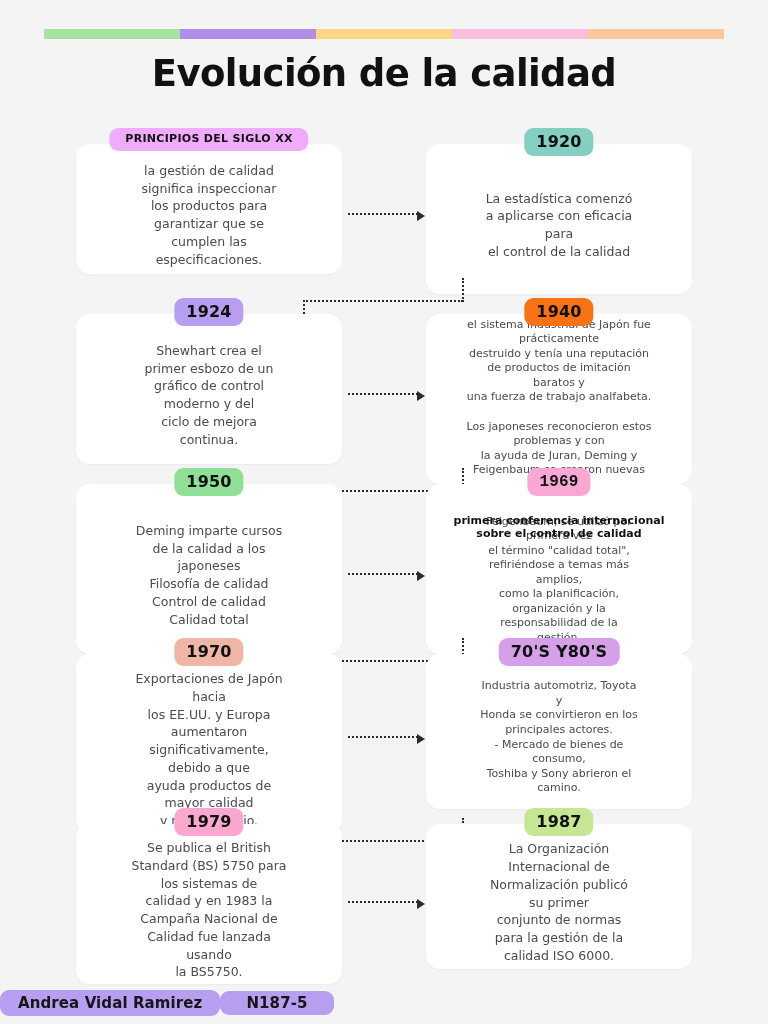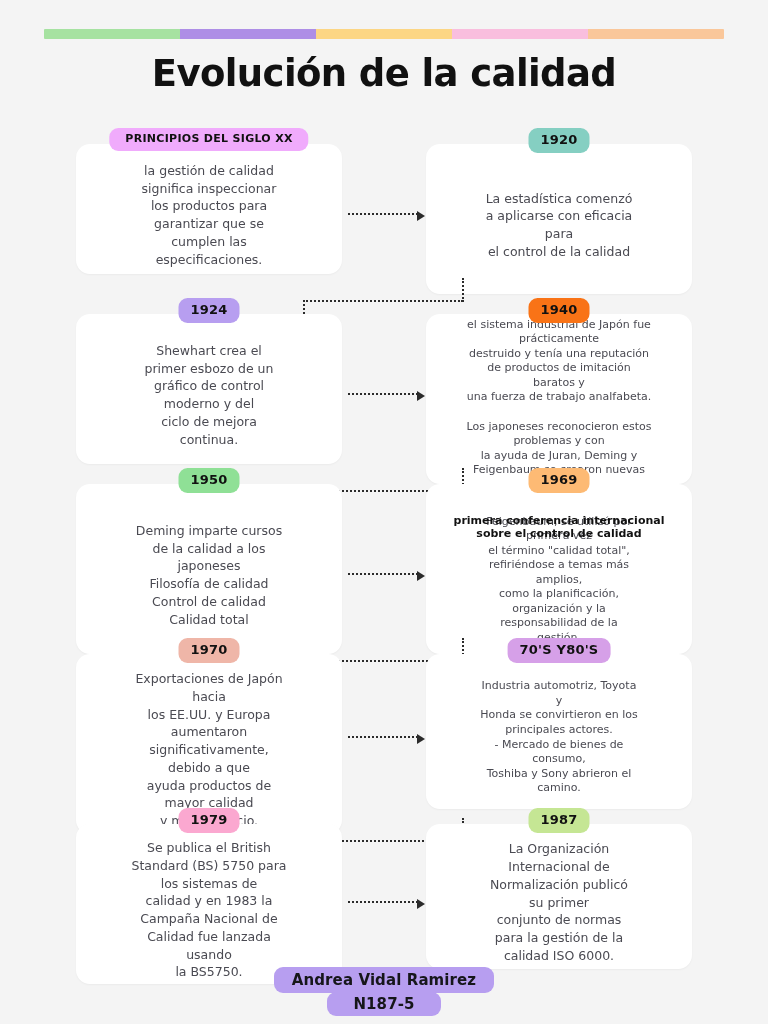--- a/index.html
+++ b/index.html
@@ -74,21 +74,21 @@
 
   .pill {
     position: absolute;
     left: 50%;
     transform: translateX(-50%);
     top: -16px;
     z-index: 5;
     border-radius: 9px;
     padding: 5px 12px;
     font-family: "DejaVu Sans", sans-serif;
-    font-size: 13px;
+    font-size: 16px;
     font-weight: 700;
     color: #111111;
     text-align: center;
     letter-spacing: 0.2px;
     white-space: nowrap;
     line-height: 1.15;
   }
   .pill.two-line { font-size: 11px; padding: 5px 16px; letter-spacing: 0.3px; }
 
   .card-body {
@@ -159,21 +159,21 @@
     width: 2px;
     border-left: 2px dotted #2b2b2b;
   }
 
   
   .footer {
     position: absolute;
     left: 0; right: 0;
     bottom: 8px;
     display: flex;
-    flex-direction: column;
+    flex-direction: row;
     align-items: center;
     gap: 0px;
   }
   .footer-pill {
     background: #b79ef0;
     border-radius: 9px;
     padding: 4px 18px;
     font-family: "DejaVu Sans", sans-serif;
     font-size: 15px;
     font-weight: 700;
@@ -265,21 +265,21 @@
           <div class="card-body">Deming imparte cursos
 de la calidad a los
 japoneses
 Filosofía de calidad
 Control de calidad
 Calidad total</div>
         </div>
       </div>
       <div class="slot right" style="top: 0px;">
         <div class="card" style="height: 170px;">
-          <div class="pill" style="background: #fdba74;">1969</div>
+          <div class="pill" style="background: #f9a8d4; font-family: Liberation Mono, monospace;">1969</div>
           <div class="overlay-head">primera conferencia internacional
 sobre el control de calidad</div>
           <div class="card-body small" style="margin-top: 10px;">Feigenbaum, se utilizó por
 primera vez
 el término "calidad total",
 refiriéndose a temas más
 amplios,
 como la planificación,
 organización y la
 responsabilidad de la

